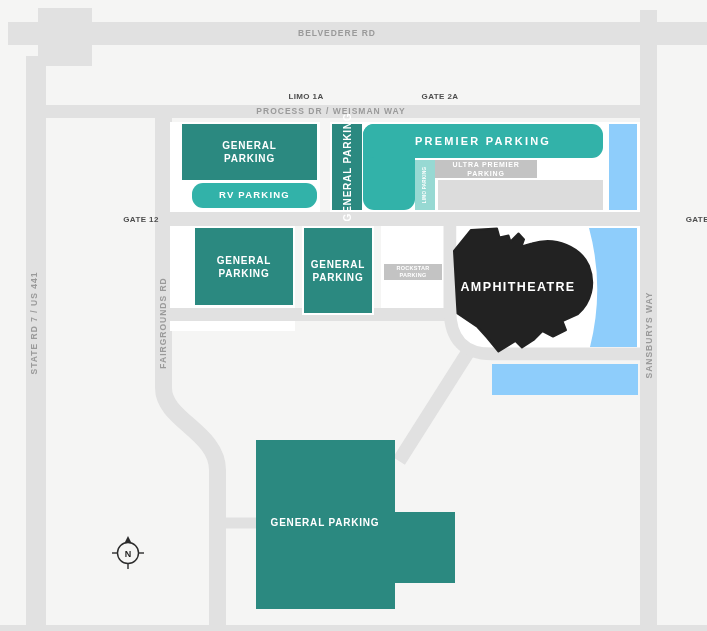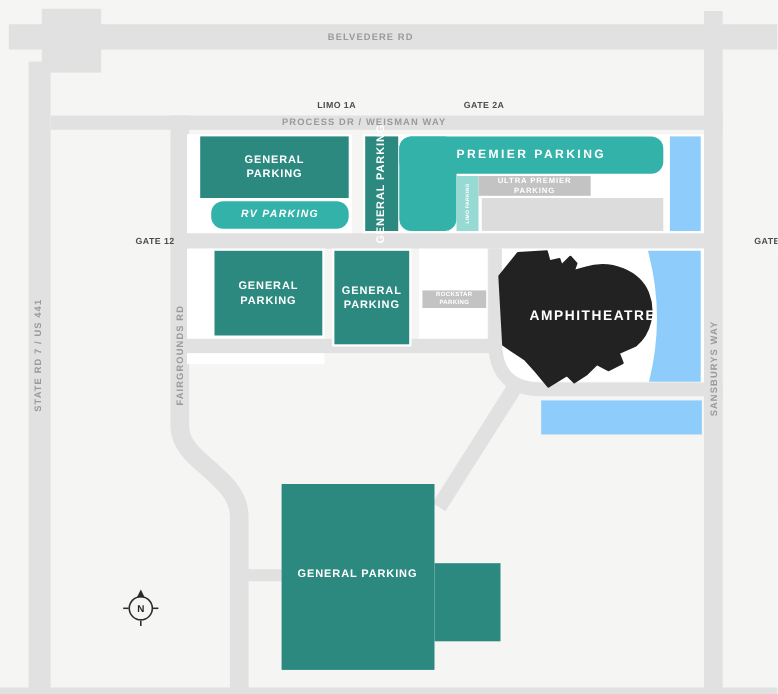--- a/index.html
+++ b/index.html
@@ -65,21 +65,21 @@
 
   <div class="road" style="left:160px;top:308px;width:296px;height:13px;"></div>
   <svg width="707" height="631">
     <path class="road-path" stroke-width="12.5" d="M 450,226 L 450,310 Q 450,354 492,354 L 657,354"></path>
   </svg>
 
   <div class="block teal-dark" style="left:182px;top:124px;width:135px;height:56px;">
     <span class="lbl lbl-white gp-label">GENERAL
 PARKING</span>
   </div>
-  <div class="block teal-med" style="left:192px;top:183px;width:125px;height:25px;font-style:italic;">
+  <div class="block teal-med" style="left:192px;top:183px;width:125px;height:25px;">
     <span class="lbl lbl-white rv-label">RV PARKING</span>
   </div>
   <div class="block teal-dark" style="left:332px;top:124px;width:30px;height:86px;"></div>
   <div class="center-anchor rot lbl lbl-white gp-label" style="left:347px;top:167px;">GENERAL
 PARKING</div>
   <div class="block teal-med" style="left:363px;top:124px;width:52px;height:86px;"></div>
   <div class="block teal-med" style="left:363px;top:124px;width:240px;height:34px;">
     <span class="lbl lbl-white premier-label">PREMIER PARKING</span>
   </div>
   <div class="block teal-light" style="left:415px;top:160px;width:20px;height:50px;"></div>
@@ -121,21 +121,21 @@
     <g transform="translate(128,553)">
       <circle class="compass-line" r="10.5"></circle>
       <path class="compass-arrow" d="M 0,-17 L -3.5,-10 L 3.5,-10 Z"></path>
       <line class="compass-line" x1="-16" y1="0" x2="-11" y2="0"></line>
       <line class="compass-line" x1="11" y1="0" x2="16" y2="0"></line>
       <line class="compass-line" x1="0" y1="11" x2="0" y2="16"></line>
       <text class="compass-n" text-anchor="middle" y="3.5">N</text>
     </g>
   </svg>
 
-  <div class="venue-label" style="left:518px;top:287px;margin-left:21px;">AMPHITHEATRE</div>
+  <div class="venue-label" style="left:518px;top:287px;">AMPHITHEATRE</div>
 
   <div class="lbl-road" style="left:337px;top:33px;">BELVEDERE RD</div>
   <div class="lbl-road" style="left:331px;top:111px;">PROCESS DR / WEISMAN WAY</div>
   <div class="lbl-road rot" style="left:34px;top:323px;">STATE RD 7 / US 441</div>
   <div class="lbl-road rot" style="left:163px;top:323px;">FAIRGROUNDS RD</div>
   <div class="lbl-road rot" style="left:649px;top:335px;">SANSBURYS WAY</div>
 
   <div class="lbl-gate" style="left:306px;top:96px;">LIMO 1A</div>
   <div class="lbl-gate" style="left:440px;top:96px;">GATE 2A</div>
   <div class="lbl-gate" style="left:130px;top:219px;margin-left:11px;">GATE 12</div>

